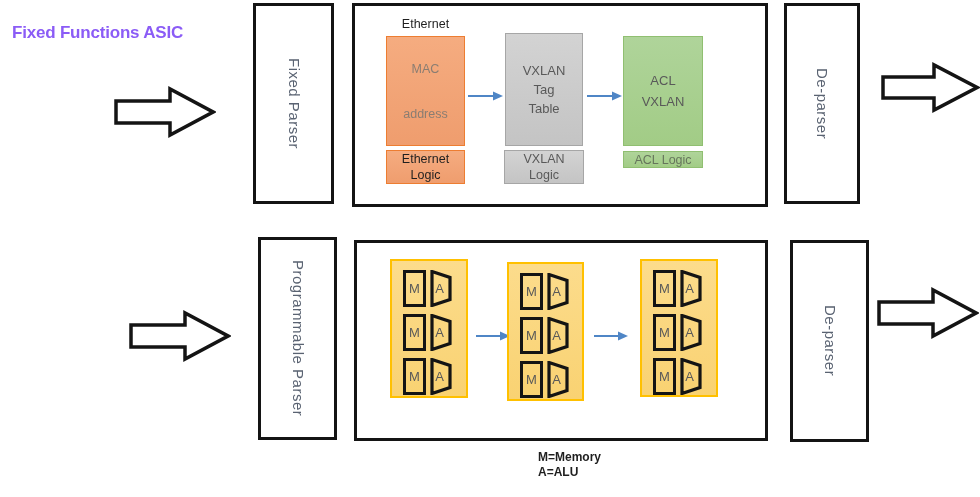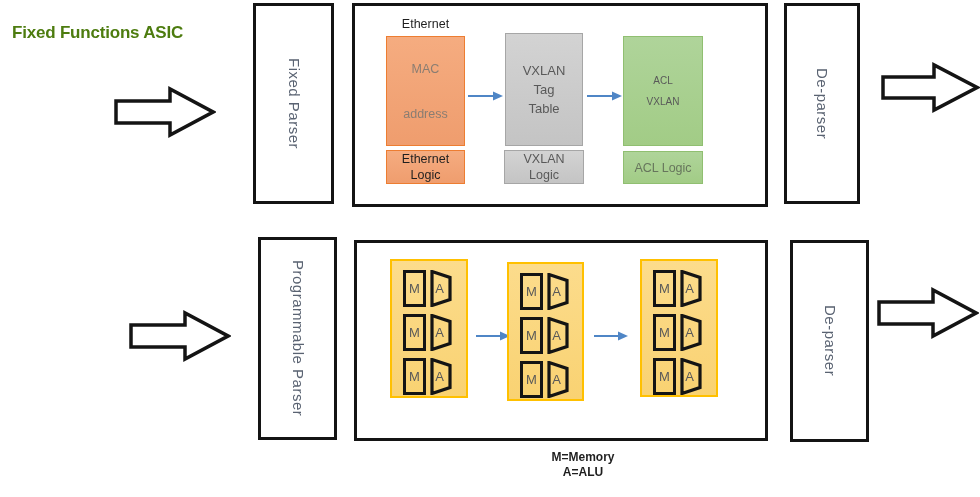--- a/index.html
+++ b/index.html
@@ -3,21 +3,21 @@
 <meta charset="utf-8">
 <style>
   html,body{margin:0;padding:0;background:#fff;}
   .canvas{
     position:relative;width:980px;height:497px;background:#ffffff;
     font-family:"Liberation Sans",sans-serif;overflow:hidden;
   }
 
   
   .row-title{
-    position:absolute;font-size:17px;font-weight:bold;color:#4d7c0f;
+    position:absolute;font-size:17px;font-weight:bold;color:#8b5cf6;
     letter-spacing:-0.2px;white-space:nowrap;
   }
 
   
   .pipe-box{
     position:absolute;border:3px solid #141414;background:#fff;box-sizing:border-box;
   }
 
   
   .vbox{
@@ -38,21 +38,21 @@
   .box span{display:block;}
   .box.orange{background:linear-gradient(#F5AC80,#EF9D6E);border-color:#ED7D31;text-align:center;}
   .box.gray{background:linear-gradient(#D3D3D3,#C4C4C4);border-color:#A6A6A6;}
   .box.green{background:linear-gradient(#AFD49A,#A2CC86);border-color:#90BF71;}
   .t-black{color:#1f1f1f;}
   .t-warmgray{color:#8a7d72;margin-top:27px;}
   .t-gray{color:#595959;}
   .t-greengray{color:#66755c;}
   .fs-eth{font-size:12.5px;line-height:18px;}
   .fs-vxlan{font-size:13px;line-height:19px;}
-  .fs-acl{font-size:10px;line-height:21px;}
+  .fs-acl{font-size:13px;line-height:21px;}
   .fs-logic{font-size:12.5px;line-height:16px;}
 
   
   .flow-arrow{position:absolute;}
 
   
   .block-arrow{position:absolute;}
 
   
   .stage-panel{
@@ -69,21 +69,21 @@
   .a-shape{position:relative;width:22px;height:37px;}
   .a-shape svg{position:absolute;left:0;top:0;}
   .a-shape .a-label{
     position:absolute;left:0;top:0;width:19px;height:37px;
     display:flex;align-items:center;justify-content:center;
     font-size:13px;color:#595959;
   }
 
   
   .legend{
-    position:absolute;text-align:center;font-size:12px;font-weight:600;
+    position:absolute;font-size:12px;font-weight:600;
     color:#1f1f1f;line-height:15px;
   }
 </style>
 </head>
 <body>
 
 <div class="canvas">
 
   <div class="row-title" style="left:12px;top:23px;">Fixed Functions ASIC</div>
 
@@ -128,21 +128,21 @@
     <div class="box orange fs-logic" style="left:31px;top:144px;width:79px;height:34px;">
       <span class="t-black">Ethernet</span>
       <span class="t-black">Logic</span>
     </div>
 
     <div class="box gray fs-logic" style="left:149px;top:144px;width:80px;height:34px;">
       <span class="t-gray">VXLAN</span>
       <span class="t-gray">Logic</span>
     </div>
 
-    <div class="box green fs-logic" style="left:268px;top:145px;width:80px;height:33px;">
+    <div class="box green fs-logic" style="left:268px;top:145px;width:80px;height:17px;">
       <span class="t-greengray">ACL Logic</span>
     </div>
   </div>
 
   <div class="vbox" style="left:784px;top:3px;width:76px;height:201px;">
     <div class="vtext">De-parser</div>
   </div>
 
   <svg class="block-arrow" style="left:881px;top:62px;" width="99" height="51" viewBox="0 0 99 51" preserveAspectRatio="none">
     <polygon points="2,15 53,15 53,3 96,25.5 53,48 53,36 2,36" fill="#ffffff" stroke="#141414" stroke-width="3.5" stroke-linejoin="miter"></polygon>

